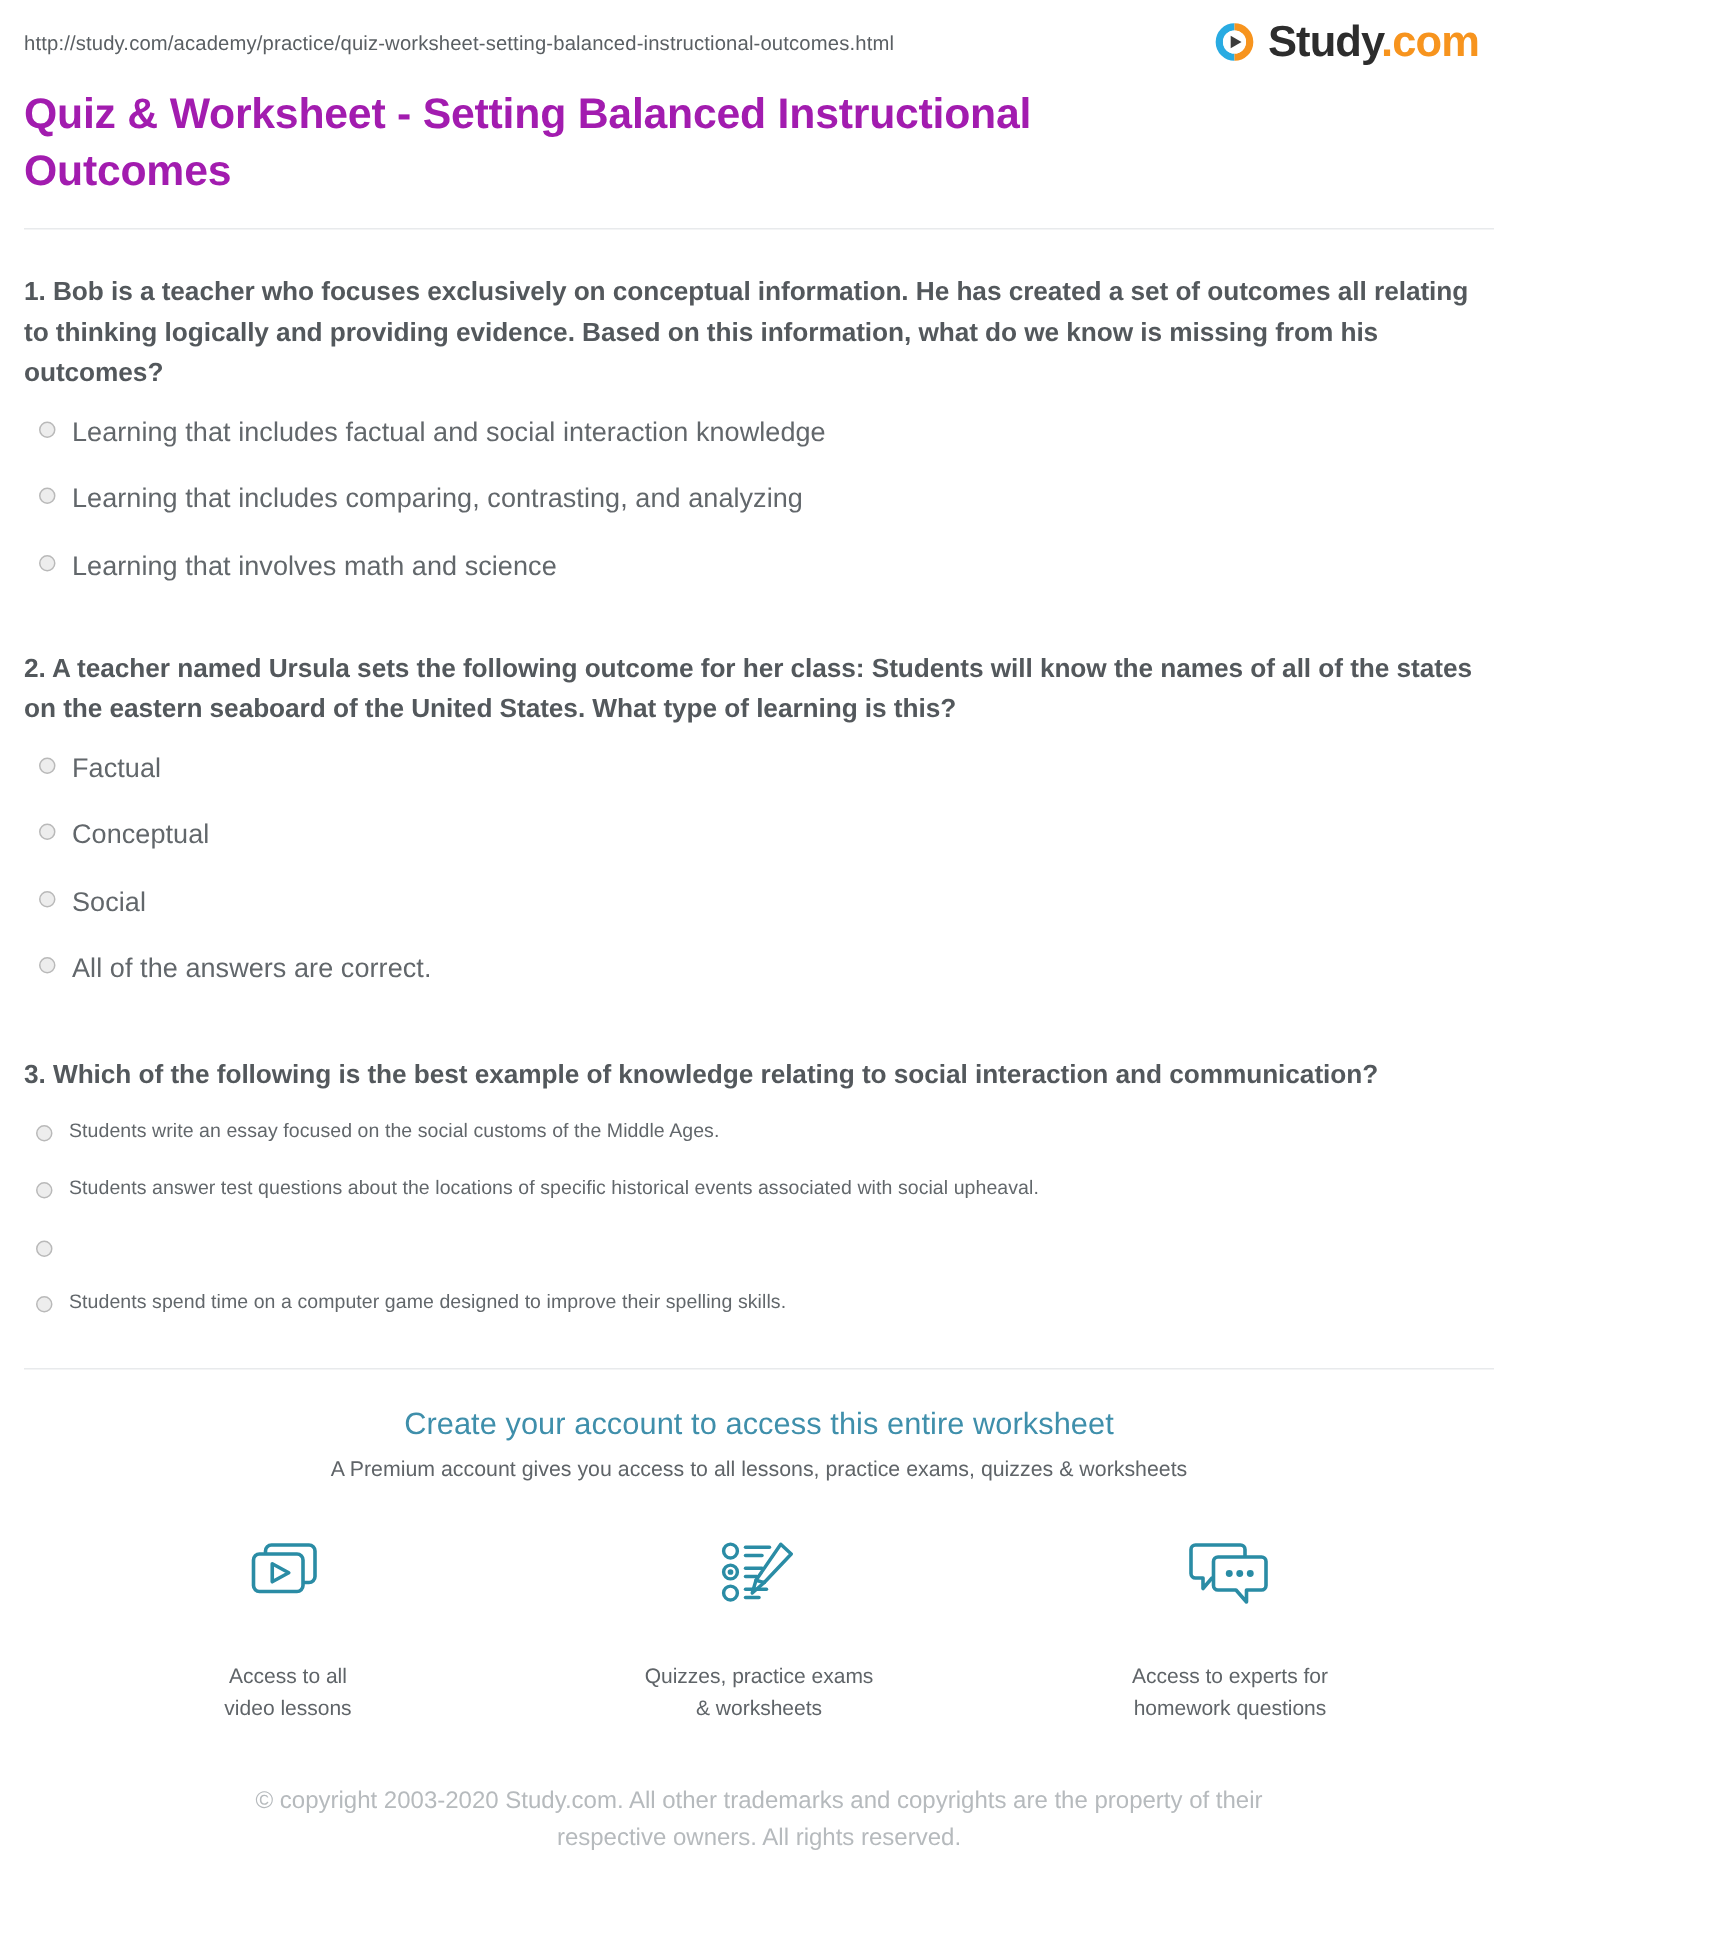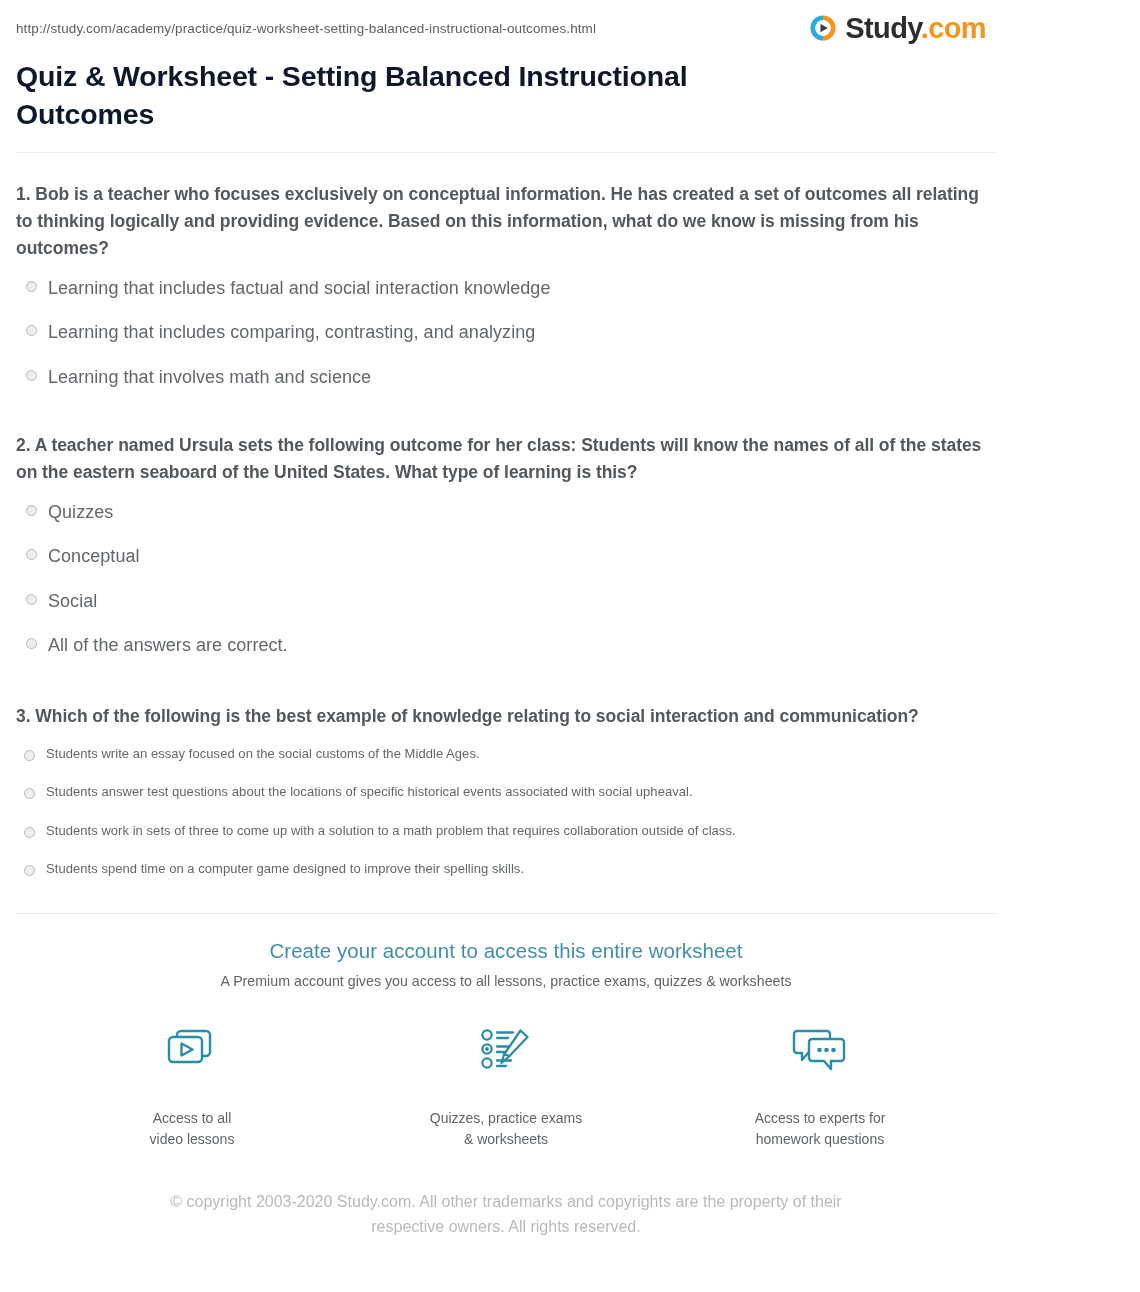--- a/index.html
+++ b/index.html
@@ -55,21 +55,21 @@
 
   
   .title-wrap {
     padding: 0 16px;
   }
   h1.page-title {
     margin: 2px 0 0 0;
     font-size: 28.5px;
     line-height: 1.33;
     font-weight: bold;
-    color: #0f172a;
+    color: #a21caf;
     letter-spacing: -0.15px;
     max-width: 760px;
   }
   .rule {
     height: 1px;
     background: #e8eaec;
     margin: 18px 0 0 0;
   }
 
   
@@ -220,21 +220,21 @@
           <span class="option-label">Learning that involves math and science</span>
         </li>
       </ul>
     </div>
 
     <div class="question" style="margin-top:44px;">
       <p class="q-text">2. A teacher named Ursula sets the following outcome for her class: Students will know the names of all of the states on the eastern seaboard of the United States. What type of learning is this?</p>
       <ul class="options">
         <li class="option">
           <span class="radio"></span>
-          <span class="option-label">Quizzes</span>
+          <span class="option-label">Factual</span>
         </li>
         <li class="option">
           <span class="radio"></span>
           <span class="option-label">Conceptual</span>
         </li>
         <li class="option">
           <span class="radio"></span>
           <span class="option-label">Social</span>
         </li>
         <li class="option">
@@ -250,21 +250,20 @@
         <li class="option">
           <span class="radio"></span>
           <span class="option-label">Students write an essay focused on the social customs of the Middle Ages.</span>
         </li>
         <li class="option">
           <span class="radio"></span>
           <span class="option-label">Students answer test questions about the locations of specific historical events associated with social upheaval.</span>
         </li>
         <li class="option">
           <span class="radio"></span>
-          <span class="option-label">Students work in sets of three to come up with a solution to a math problem that requires collaboration outside of class.</span>
         </li>
         <li class="option">
           <span class="radio"></span>
           <span class="option-label">Students spend time on a computer game designed to improve their spelling skills.</span>
         </li>
       </ul>
     </div>
   </div>
 
   <div class="footer-rule"></div>

